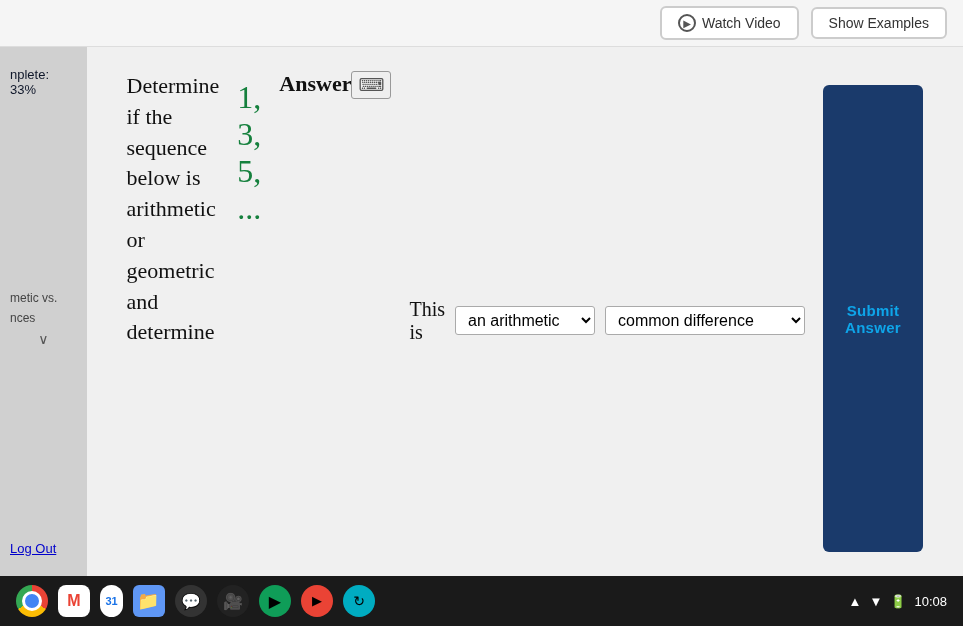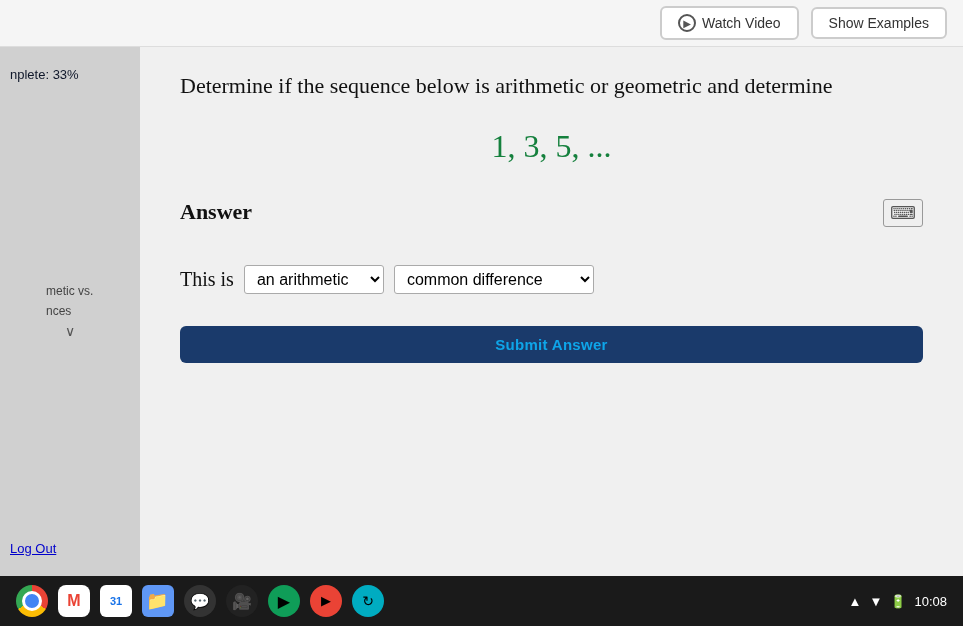--- a/index.html
+++ b/index.html
@@ -78,21 +78,20 @@
       font-size: 13px;
       color: #333;
       display: flex;
       flex-direction: column;
       gap: 4px;
     }
     .sidebar-nav .nav-label {
       font-size: 12px;
       color: #444;
       line-height: 1.3;
-      margin-left: 36px;
     }
     .sidebar-arrow {
       font-size: 14px;
       color: #555;
       cursor: pointer;
       text-align: center;
     }
     .sidebar-bottom {
       display: flex;
       flex-direction: column;
@@ -105,21 +104,21 @@
       text-decoration: underline;
       font-family: Arial, sans-serif;
     }
 
     
     .content {
       flex: 1;
       background: #f0f0f0;
       padding: 24px 40px;
       display: flex;
-      flex-direction: column;
+      flex-direction: row;
       gap: 18px;
     }
 
     
     .question-text {
       font-size: 22px;
       color: #111;
       line-height: 1.4;
       font-family: 'Times New Roman', Times, serif;
       max-width: 700px;
@@ -277,23 +276,23 @@
       display: flex;
       align-items: center;
       justify-content: center;
       font-size: 16px;
       color: #ea4335;
       font-weight: bold;
       font-family: Arial, sans-serif;
     }
     
     .cal-icon {
-      width: 32px;
+      width: 23px;
       height: 32px;
-      border-radius: 6px;
+      border-radius: 14px;
       background: white;
       display: flex;
       align-items: center;
       justify-content: center;
       font-size: 11px;
       font-weight: bold;
       color: #1a73e8;
       font-family: Arial, sans-serif;
     }
     

